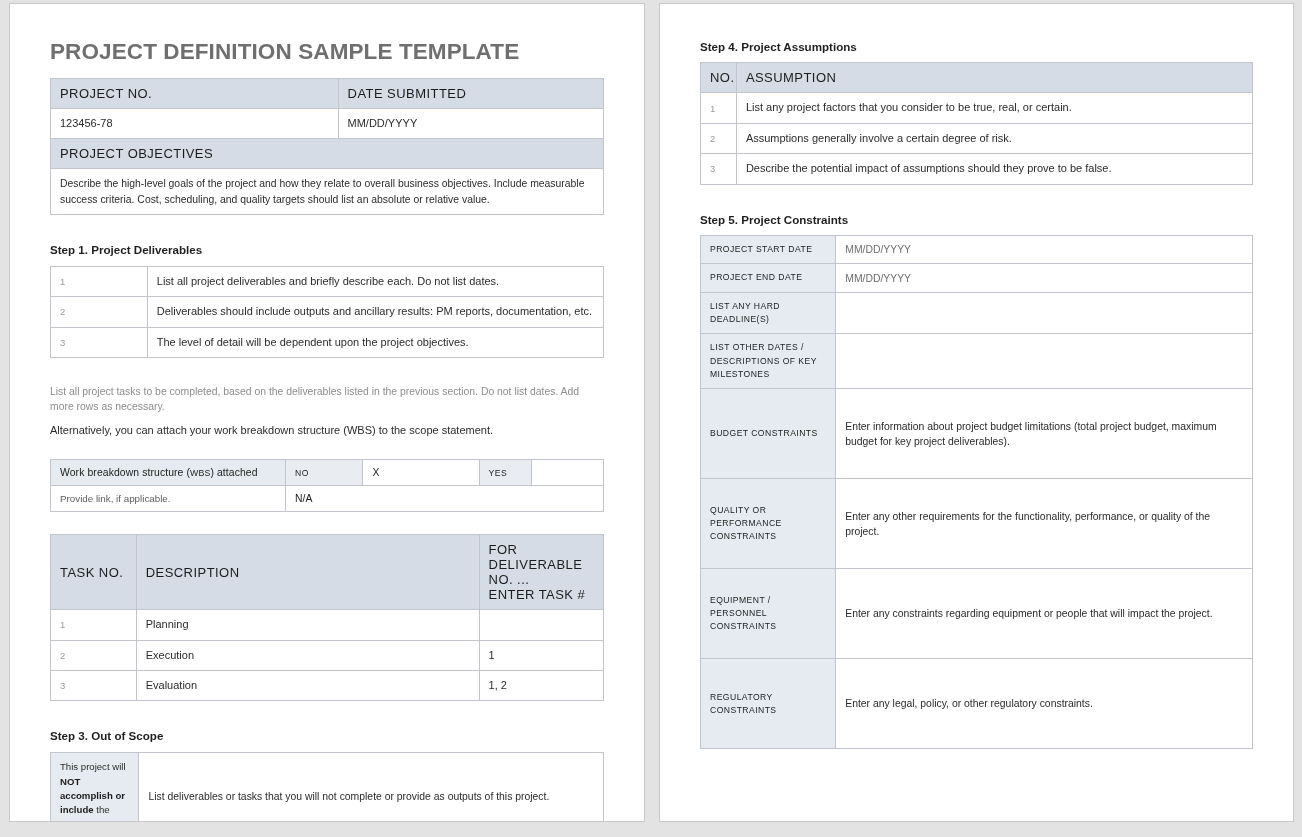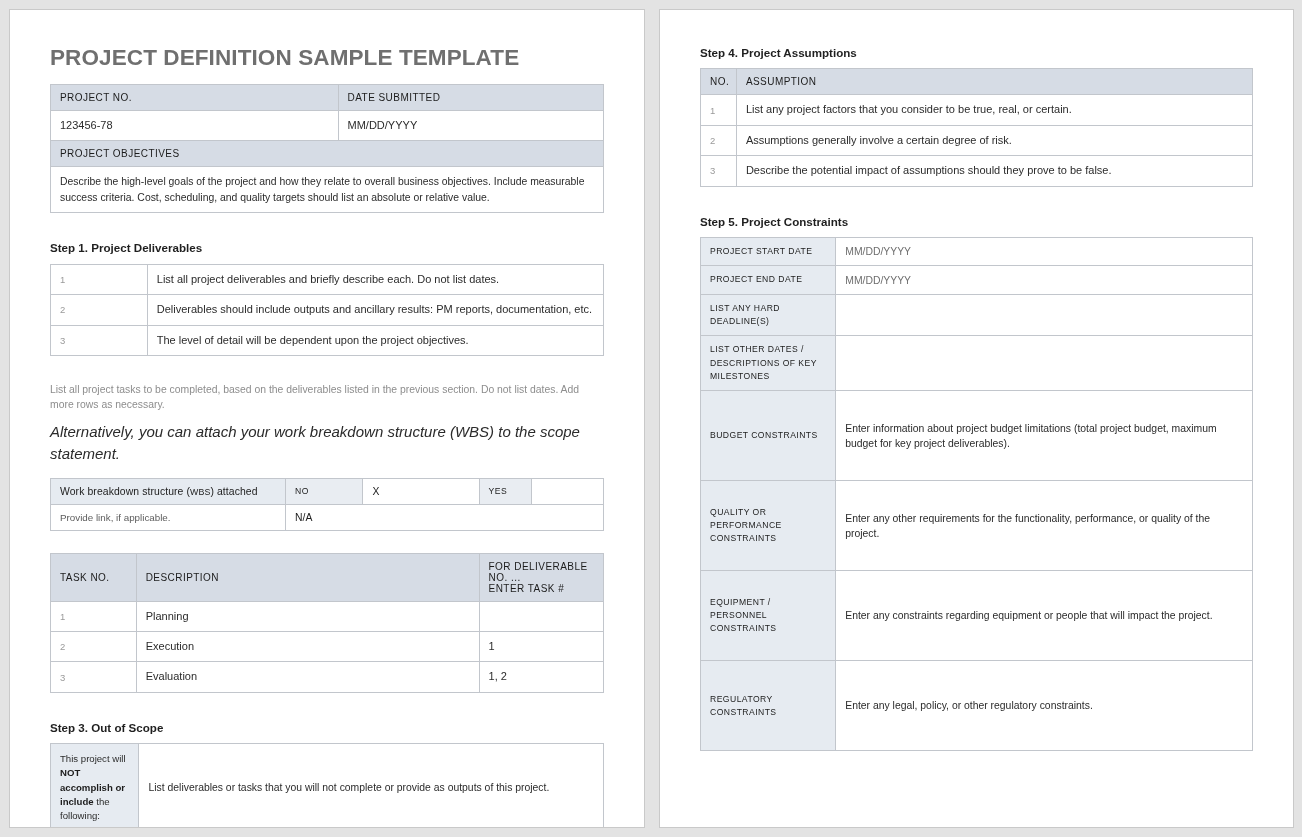--- a/index.html
+++ b/index.html
@@ -11,21 +11,21 @@
     -webkit-font-smoothing: antialiased;
   }
   .workspace {
     position: relative;
     width: 1302px; height: 837px;
     background: #e3e3e3;
     overflow: hidden;
   }
   .page {
     position: absolute;
-    top: 9px;
+    top: 3px;
     background: #ffffff;
     border: 1px solid #c9c9c9;
     overflow: hidden;
   }
   #page-left  { left: 9px;  width: 636px; height: 819px; }
   #page-right { left: 659px; width: 635px; height: 819px; }
 
   .page-inner-left  { padding: 36px 40px 0 40px; }
   .page-inner-right { padding: 36px 40px 18px 40px; }
 
@@ -47,43 +47,42 @@
   }
   .step-heading.tight { margin-bottom: 7px; }
 
   .note {
     font-size: 10.4px;
     color: #8d8d8d;
     line-height: 1.45;
     margin: 0 0 9px 0;
   }
   .note-italic {
-    font-size: 15px;
+    font-size: 11px;
     color: #2b2b2b;
-    font-style: italic;
     line-height: 1.45;
-    margin: 0 0 13px 0;
+    margin: 0 0 20px 0;
   }
 
   table.tbl {
     width: 100%;
     border-collapse: collapse;
     table-layout: fixed;
     margin: 0;
   }
   table.tbl td, table.tbl th {
     border: 1px solid #c2c6cc;
     padding: 7px 9px;
     vertical-align: middle;
     text-align: left;
     font-weight: normal;
   }
   .hdr {
     background: #d6dce5;
-    font-size: 10px;
+    font-size: 13px;
     font-weight: bold;
     letter-spacing: 0.45px;
     color: #1c1c1c;
     text-transform: uppercase;
     padding-top: 6px; padding-bottom: 6px;
   }
   .cell {
     font-size: 11px;
     color: #2b2b2b;
     background: #fff;

